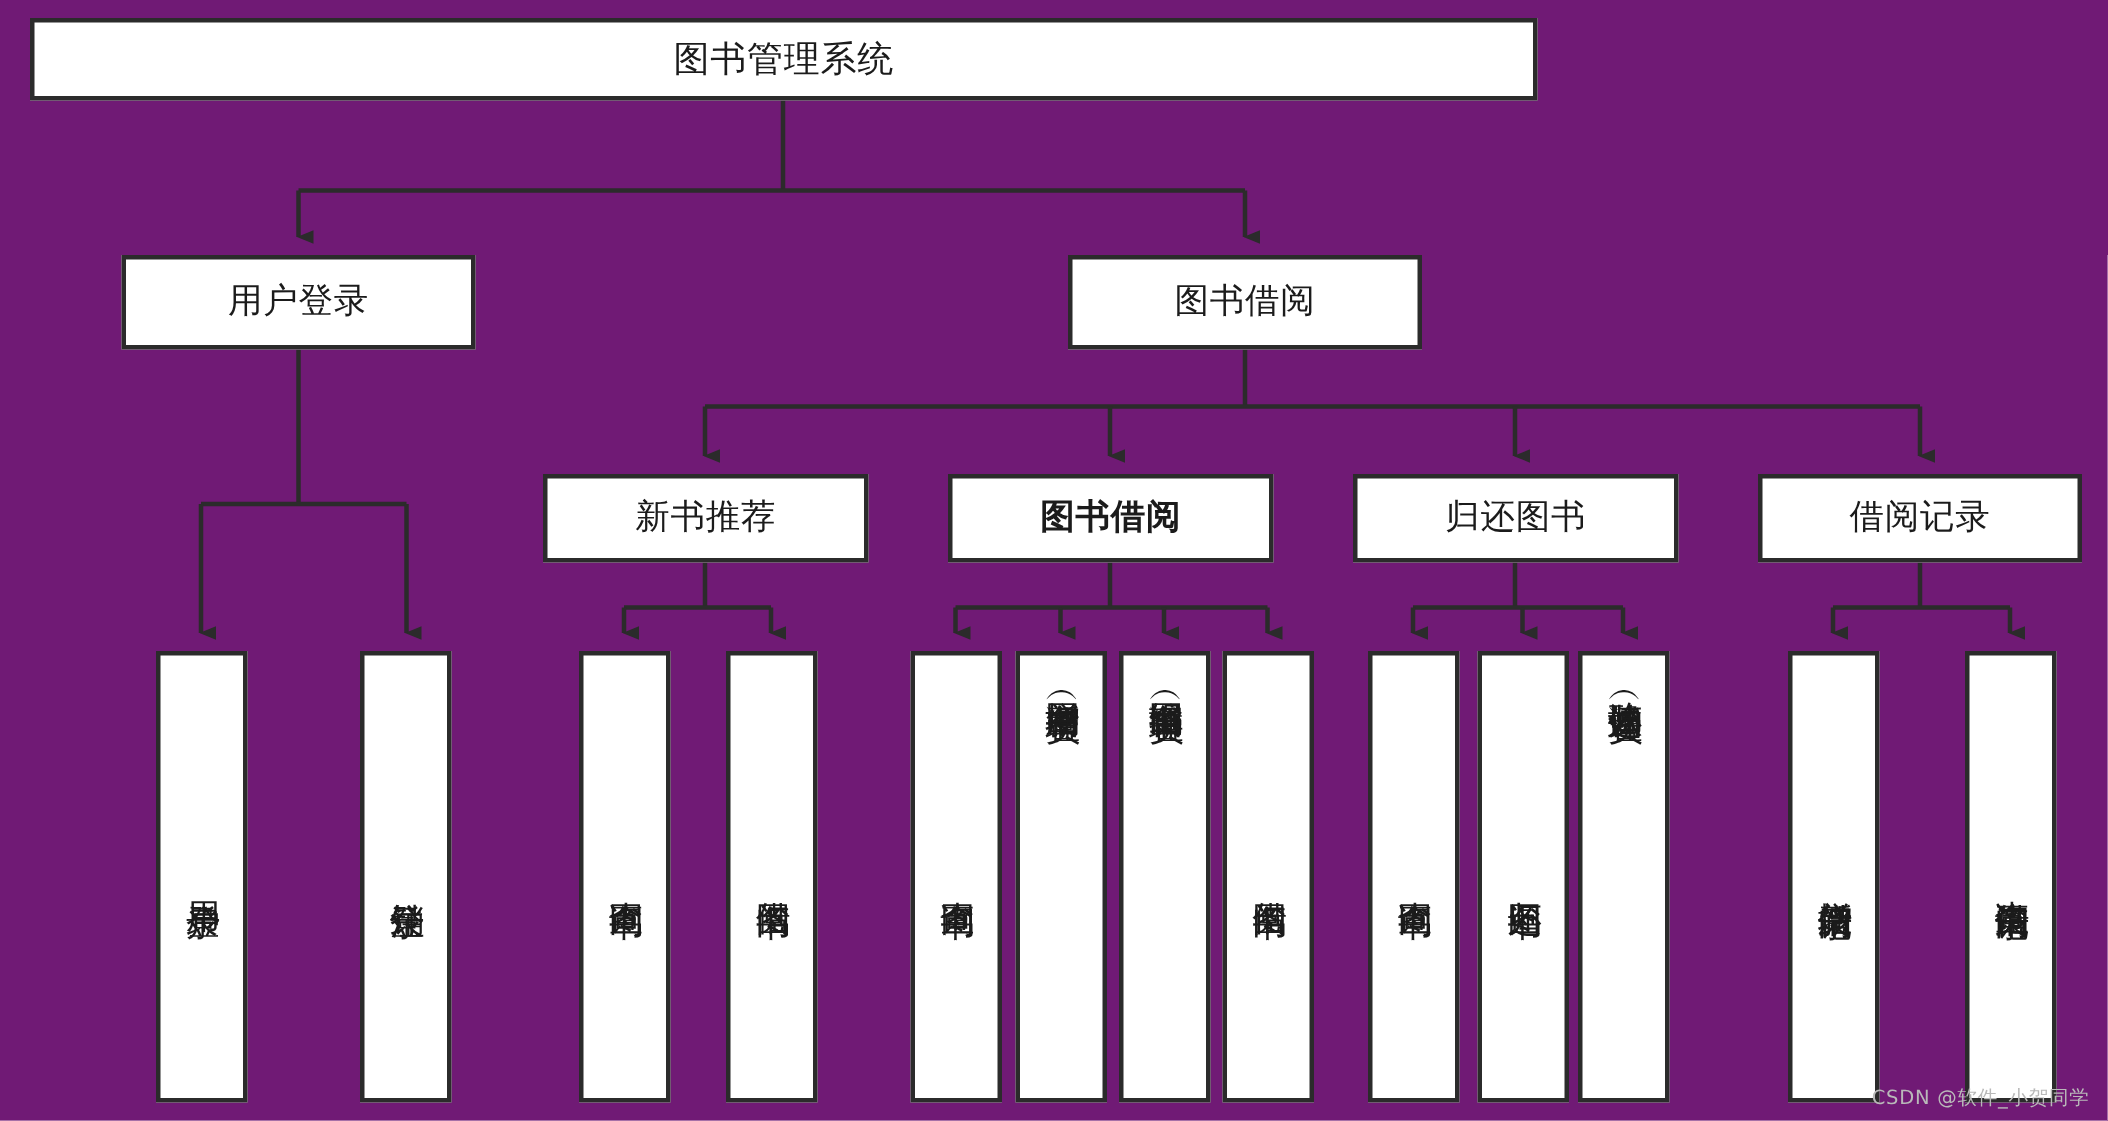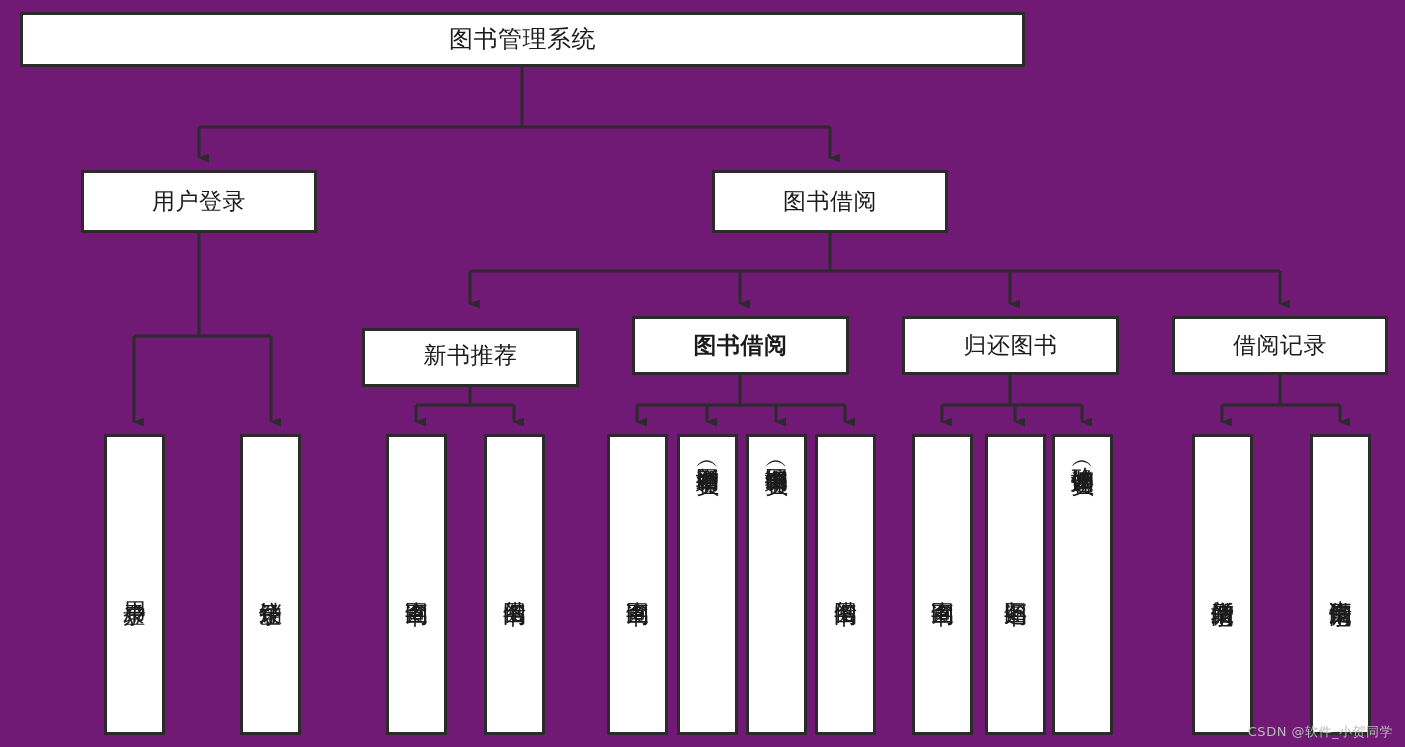--- a/index.html
+++ b/index.html
@@ -145,21 +145,21 @@
     <span class="node-label-h">图书管理系统</span>
   </div>
 
   <div class="node-box" style="left:81px; top:170px; width:236px; height:63px;">
     <span class="node-label-h">用户登录</span>
   </div>
   <div class="node-box" style="left:712px; top:170px; width:236px; height:63px;">
     <span class="node-label-h">图书借阅</span>
   </div>
 
-  <div class="node-box" style="left:362px; top:328px; width:217px; height:59px;font-family:Liberation Mono, monospace;">
+  <div class="node-box" style="left:362px; top:316px; width:217px; height:59px;">
     <span class="node-label-h">新书推荐</span>
   </div>
   <div class="node-box" style="left:632px; top:316px; width:217px; height:59px;font-weight:bold;">
     <span class="node-label-h">图书借阅</span>
   </div>
   <div class="node-box" style="left:902px; top:316px; width:217px; height:59px;">
     <span class="node-label-h">归还图书</span>
   </div>
   <div class="node-box" style="left:1172px; top:316px; width:216px; height:59px;">
     <span class="node-label-h">借阅记录</span>

